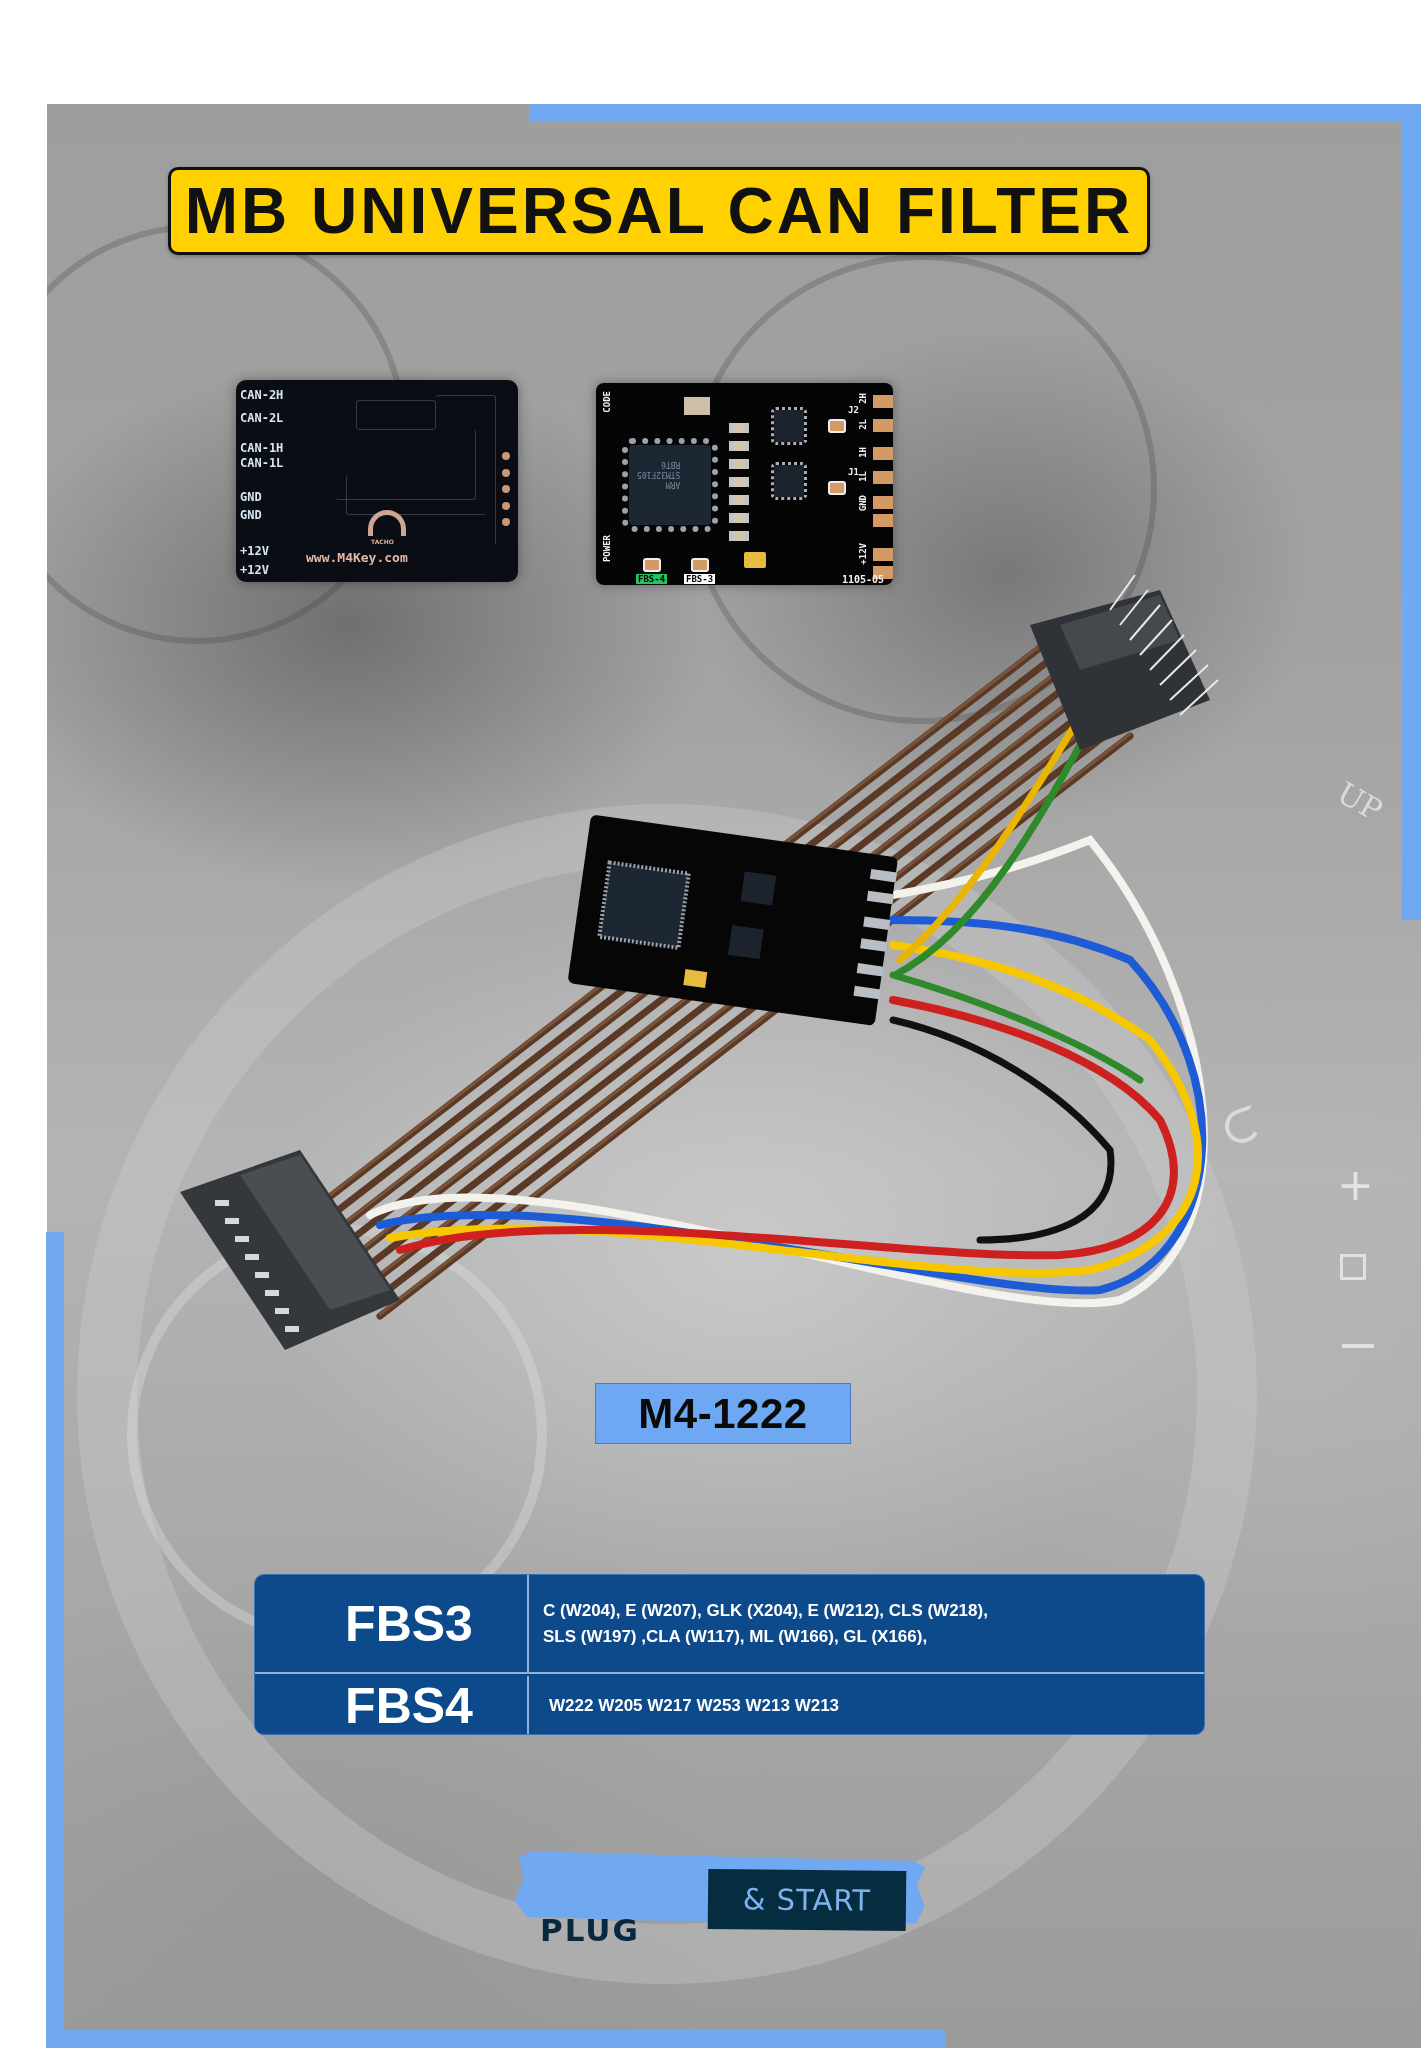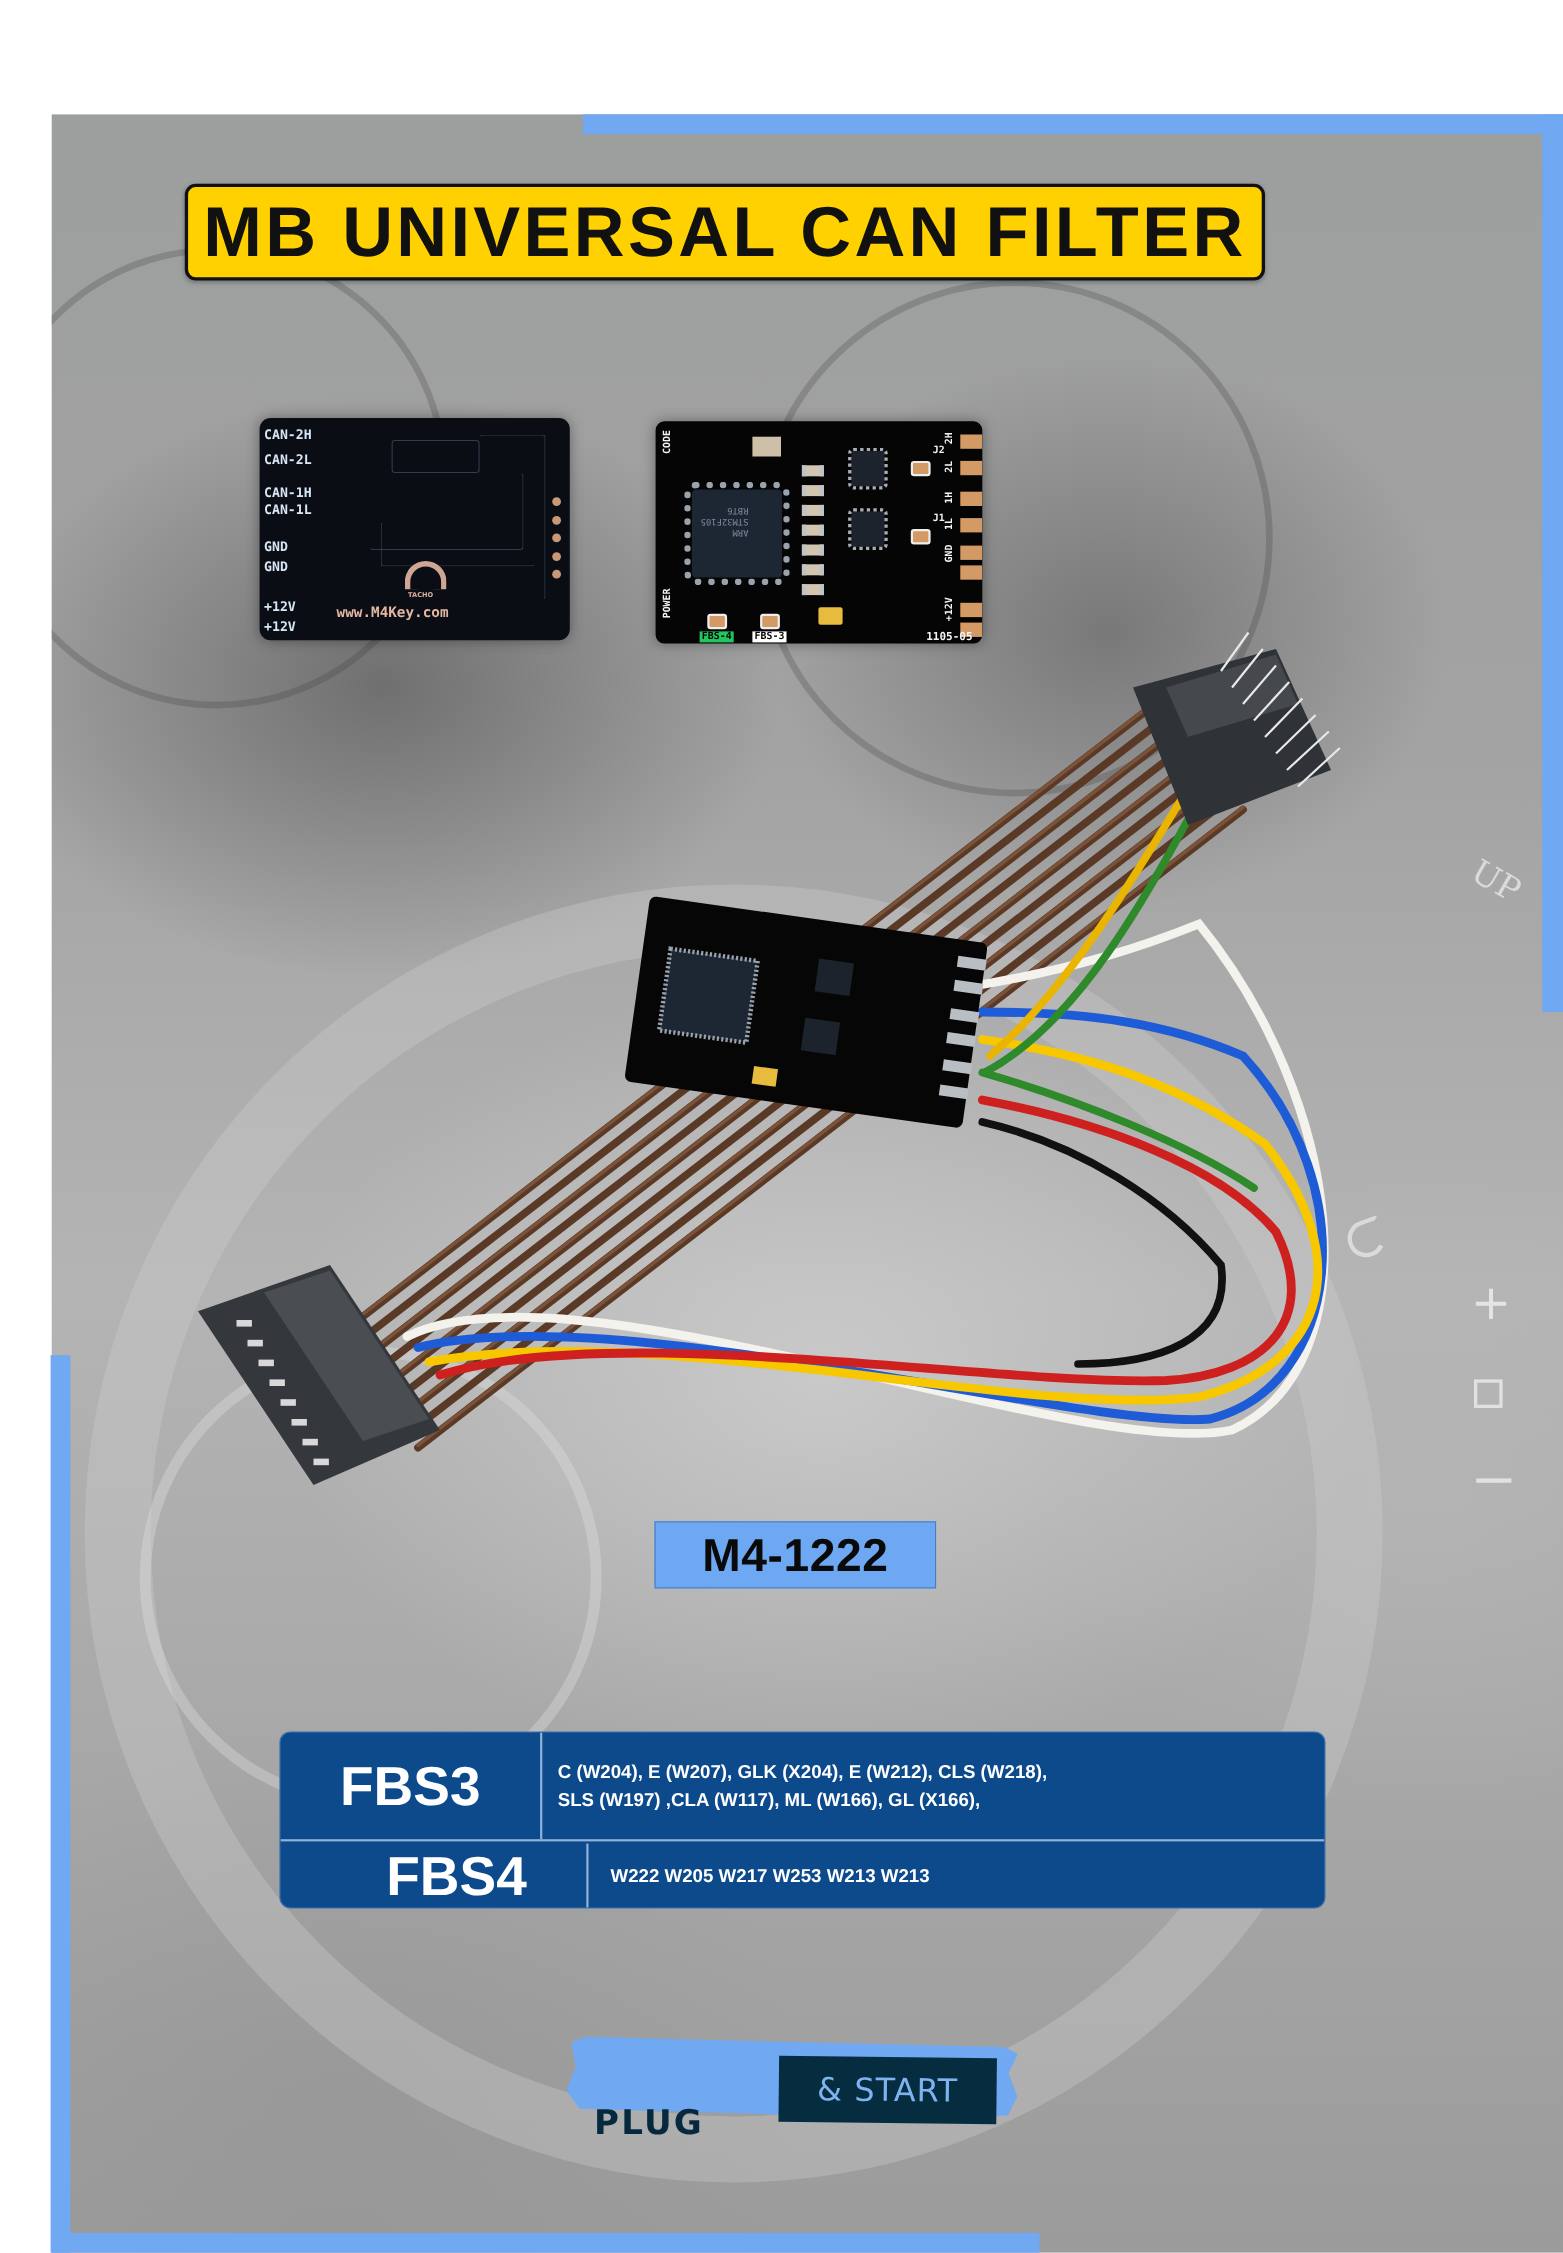--- a/index.html
+++ b/index.html
@@ -90,25 +90,25 @@
     display: flex; align-items: center; justify-content: center;
   }
   .model-text { font-family: "Liberation Sans", sans-serif; font-weight: 700; font-size: 42px; color: #0a0a0a; letter-spacing: 0.5px; }
 
   .compat-table {
     position: absolute; left: 254px; top: 1574px; width: 951px; height: 161px;
     background: #0C4A8C; border: 1px solid #3d72ad; border-radius: 10px; overflow: hidden;
   }
   .compat-row { position: absolute; left: 0; width: 100%; display: flex; }
   .compat-row.r1 { top: 0; height: 99px; border-bottom: 2px solid #8fb2d8; }
-  .compat-row.r2 { top: 101px; height: 60px; padding-left: 42px; }
+  .compat-row.r2 { top: 101px; height: 60px; }
   .compat-key {
     width: 238px; height: 100%; border-right: 2px solid #8fb2d8;
     display: flex; align-items: center; justify-content: center;
-    color: #fff; font-family: "Liberation Sans", sans-serif; font-weight: 700; font-size: 50px;
+    color: #fff; font-family: "Liberation Sans", sans-serif; font-weight: 700; font-size: 50px; margin-left: 36px;
   }
   .compat-val {
     flex: 1; padding-left: 14px; display: flex; flex-direction: column; justify-content: center;
     color: #fff; font-family: "Liberation Sans", sans-serif; font-weight: 700; font-size: 17px; line-height: 26px;
   }
   .compat-row.r2 .compat-val { padding-left: 20px; }
 
   .plug-banner { position: absolute; left: 505px; top: 1840px; width: 425px; height: 92px; }
   .plug-bg {
     position: absolute; left: 10px; top: 14px; width: 410px; height: 70px; background: #70A8F2;

